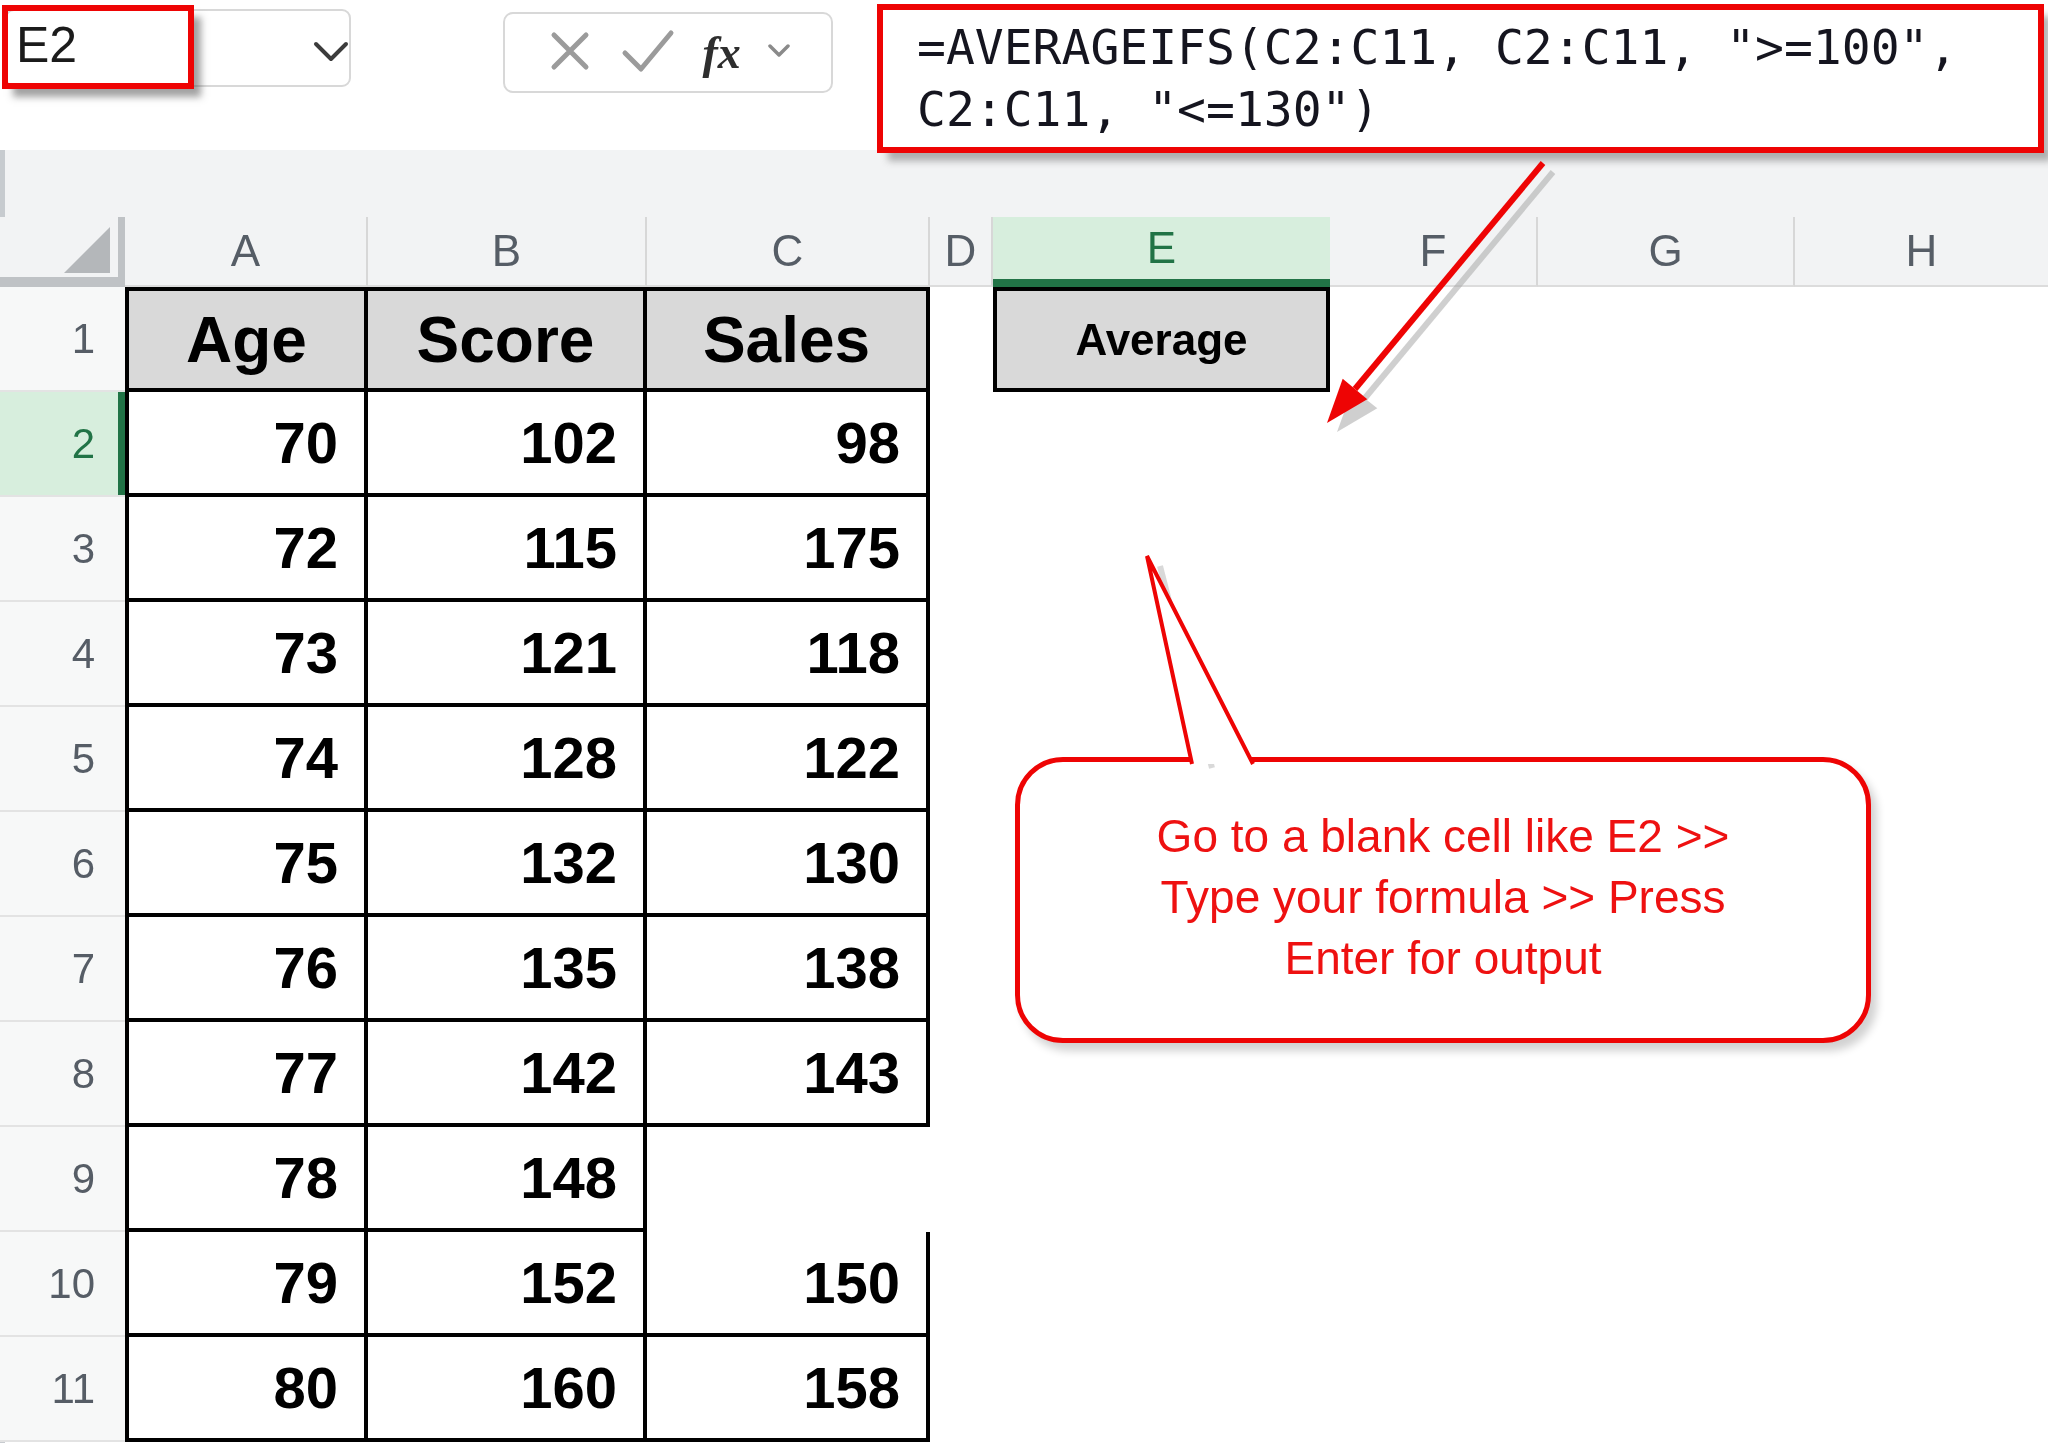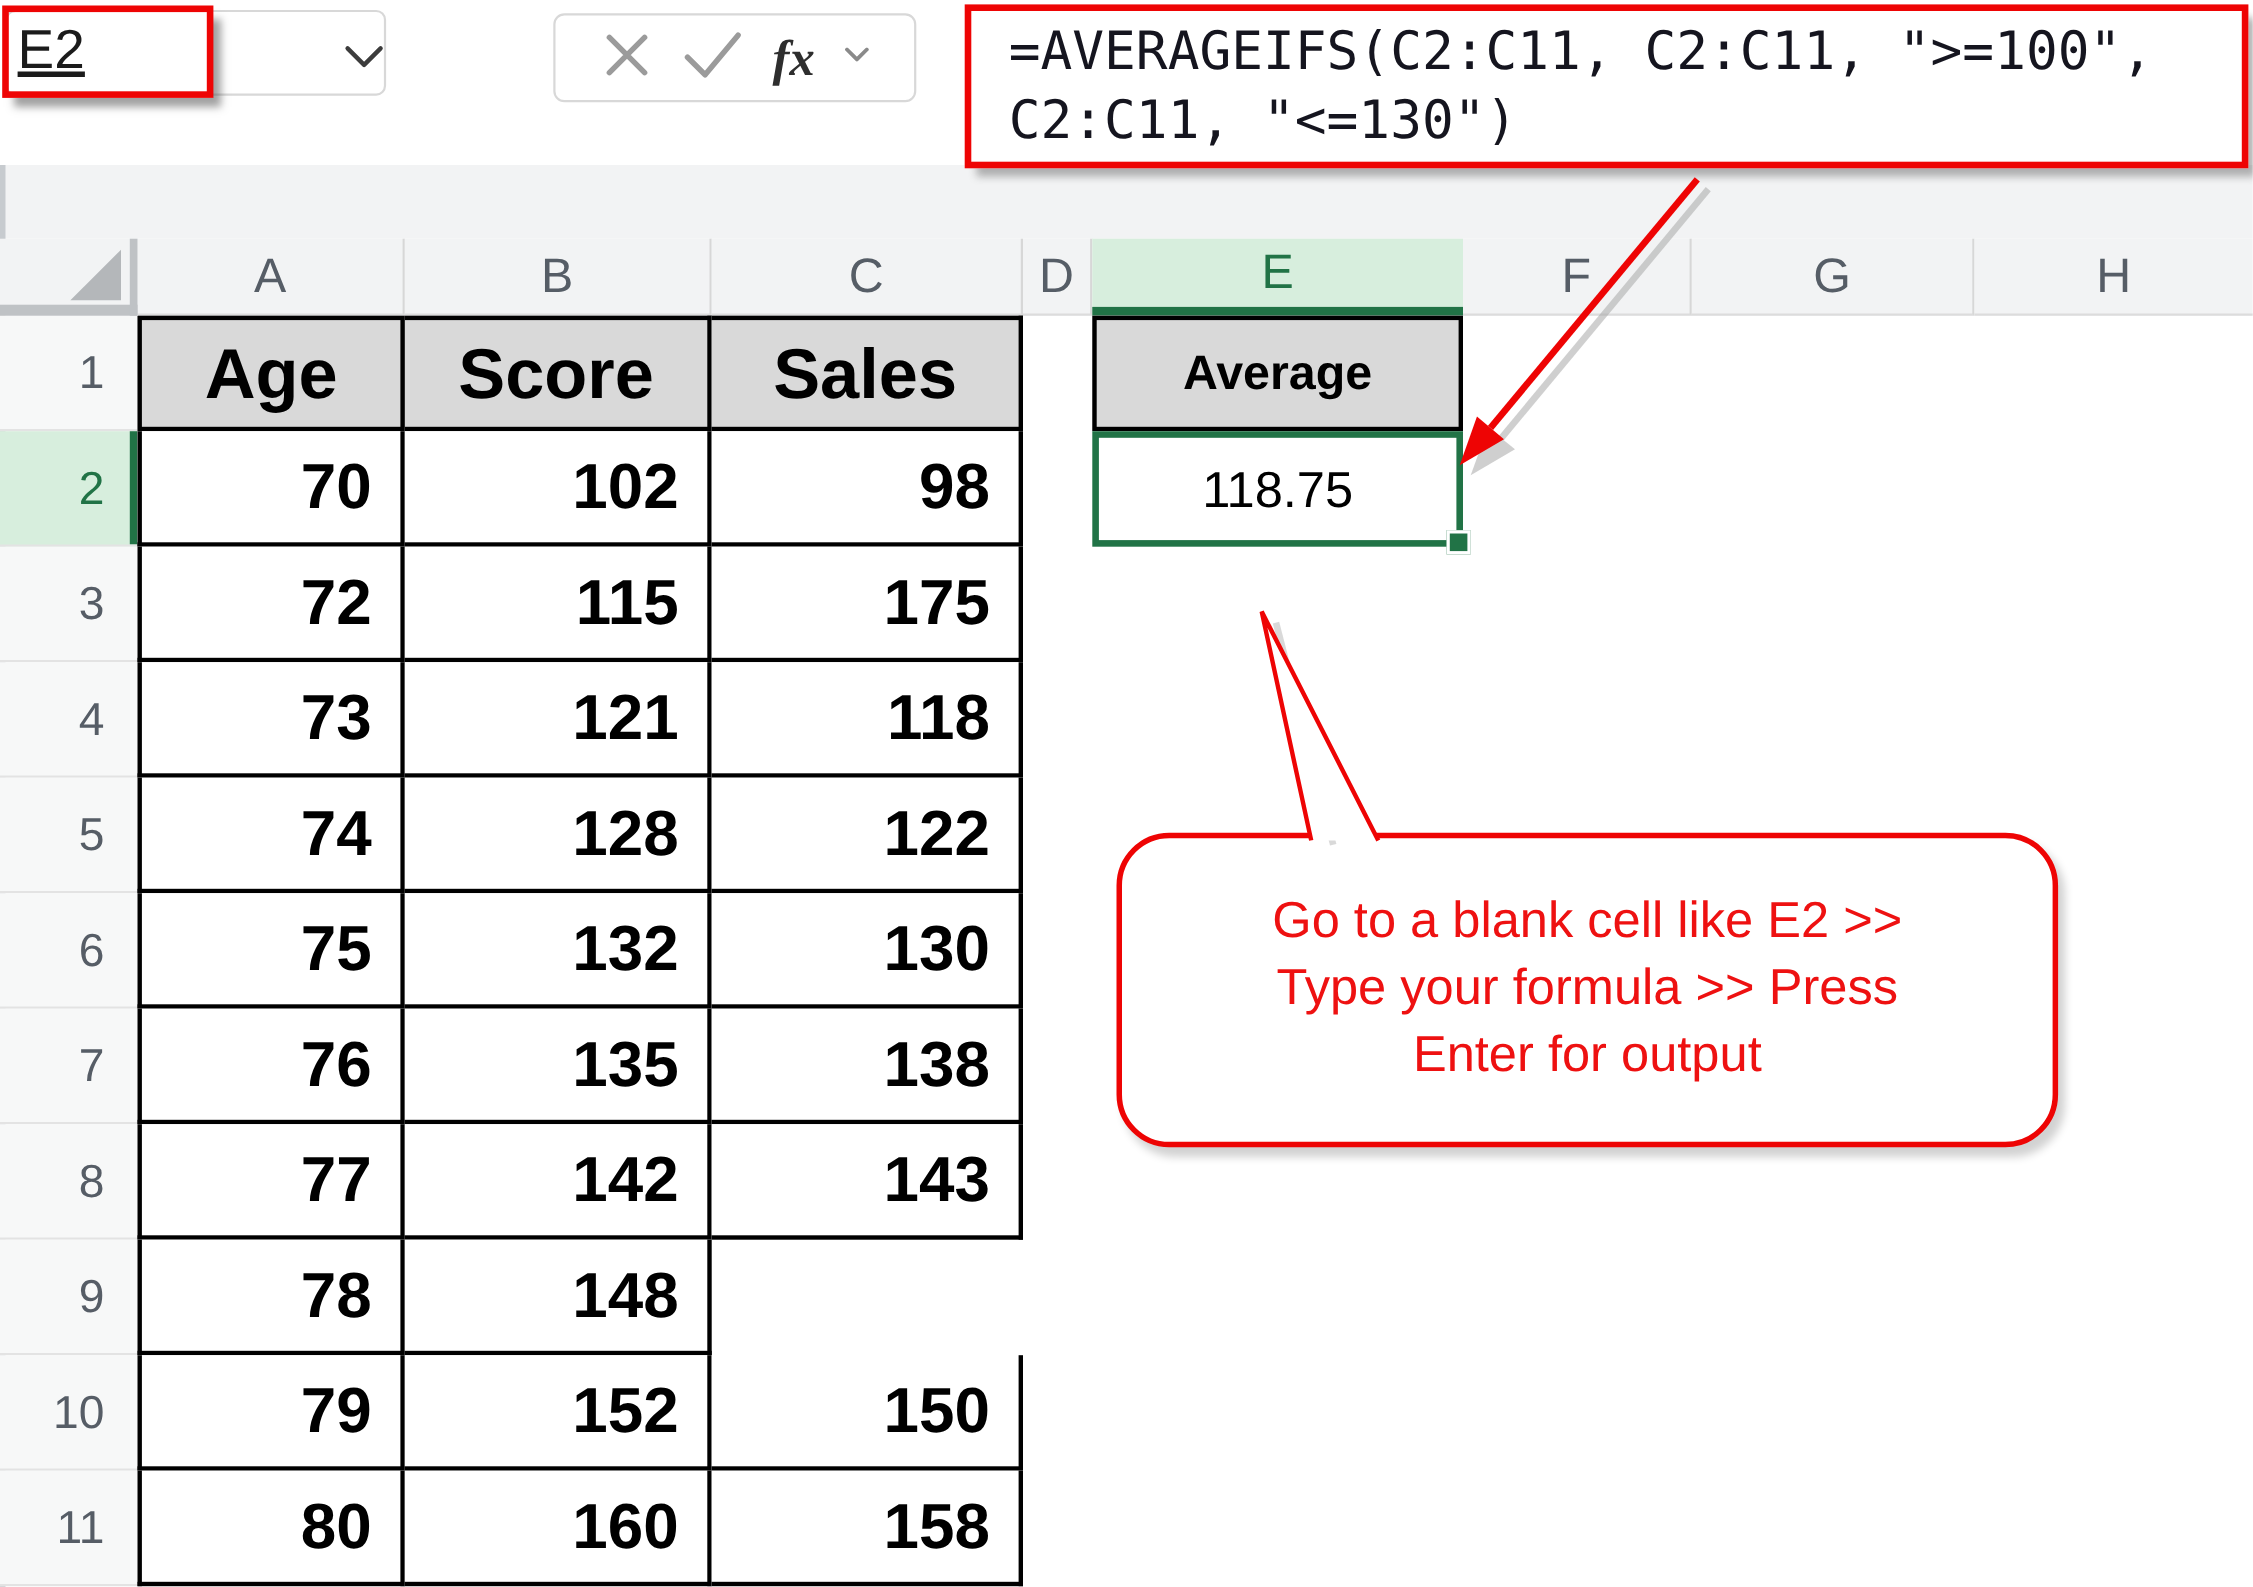--- a/index.html
+++ b/index.html
@@ -14,21 +14,21 @@
     border:2px solid #d8d8d8;border-radius:9px;box-sizing:border-box;
   }
   .namebox-chevron{position:absolute;left:306px;top:30px;}
   .name-red-rect{
     position:absolute;left:2px;top:5px;width:192px;height:84px;box-sizing:border-box;
     border:6px solid #ee0404;background:transparent;z-index:3;
     box-shadow:9px 10px 7px -2px rgba(70,70,70,.5);
   }
   .namebox-value{
     position:absolute;left:16px;top:12px;width:170px;height:66px;z-index:4;
-    font-size:50px;color:#1b1b1b;display:flex;align-items:center;text-decoration:underline;
+    font-size:50px;color:#1b1b1b;display:flex;align-items:center;
   }
   .fxbox{
     position:absolute;left:503px;top:12px;width:330px;height:81px;background:#fff;
     border:2px solid #d8d8d8;border-radius:10px;box-sizing:border-box;
     display:flex;align-items:center;justify-content:space-evenly;padding:0 14px;
   }
   .fx-label{font-family:"Liberation Serif", serif;font-style:italic;font-size:46px;color:#2e2e2e;font-weight:bold;}
   .formulabox{
     position:absolute;left:877px;top:4px;width:1167px;height:149px;background:#fff;
     border:6px solid #ee0404;box-sizing:border-box;z-index:3;
@@ -171,24 +171,20 @@
   <div class="c rh" style="grid-area:2/1">1</div>
   <div class="c hc" style="grid-area:2/3">Score</div>
   <div class="c hc first" style="grid-area:2/2">Age</div>
   <div class="c hc" style="grid-area:2/4">Sales</div>
   <div class="c avg-h" style="grid-area:2/6">Average</div>
 
   <div class="c rh sel" style="grid-area:3/1">2</div>
   <div class="c dc first" style="grid-area:3/2">70</div>
   <div class="c dc" style="grid-area:3/3">102</div>
   <div class="c dc" style="grid-area:3/4">98</div>
-  <div class="c avg-v" style="grid-area:3/6">
-      <span>118.75</span>
-      <span class="handle"></span>
-    </div>
 
   <div class="c rh" style="grid-area:4/1">3</div>
   <div class="c dc first" style="grid-area:4/2">72</div>
   <div class="c dc" style="grid-area:4/3">115</div>
   <div class="c dc" style="grid-area:4/4">175</div>
 
   <div class="c rh" style="grid-area:5/1">4</div>
   <div class="c dc first" style="grid-area:5/2">73</div>
   <div class="c dc" style="grid-area:5/3">121</div>
   <div class="c dc" style="grid-area:5/4">118</div>

